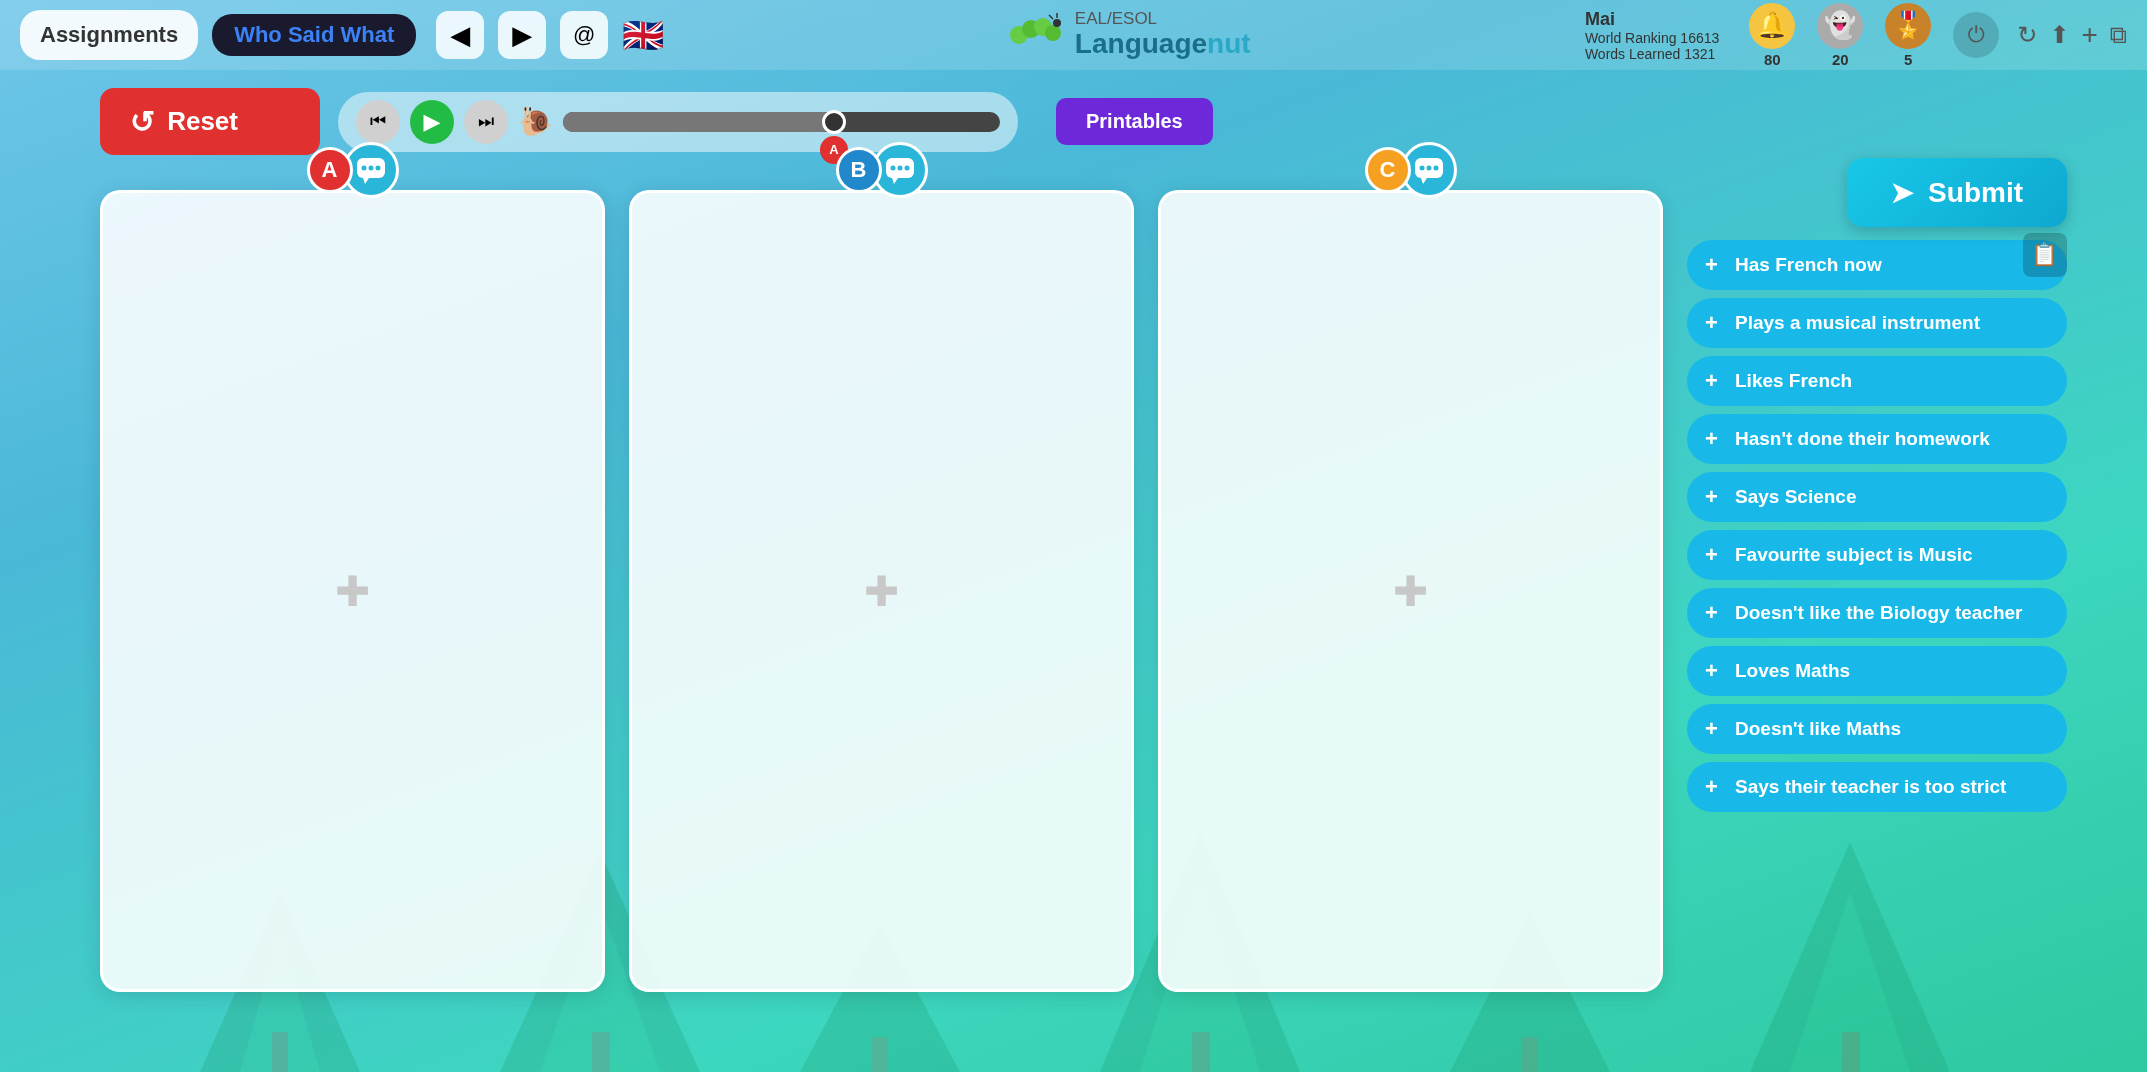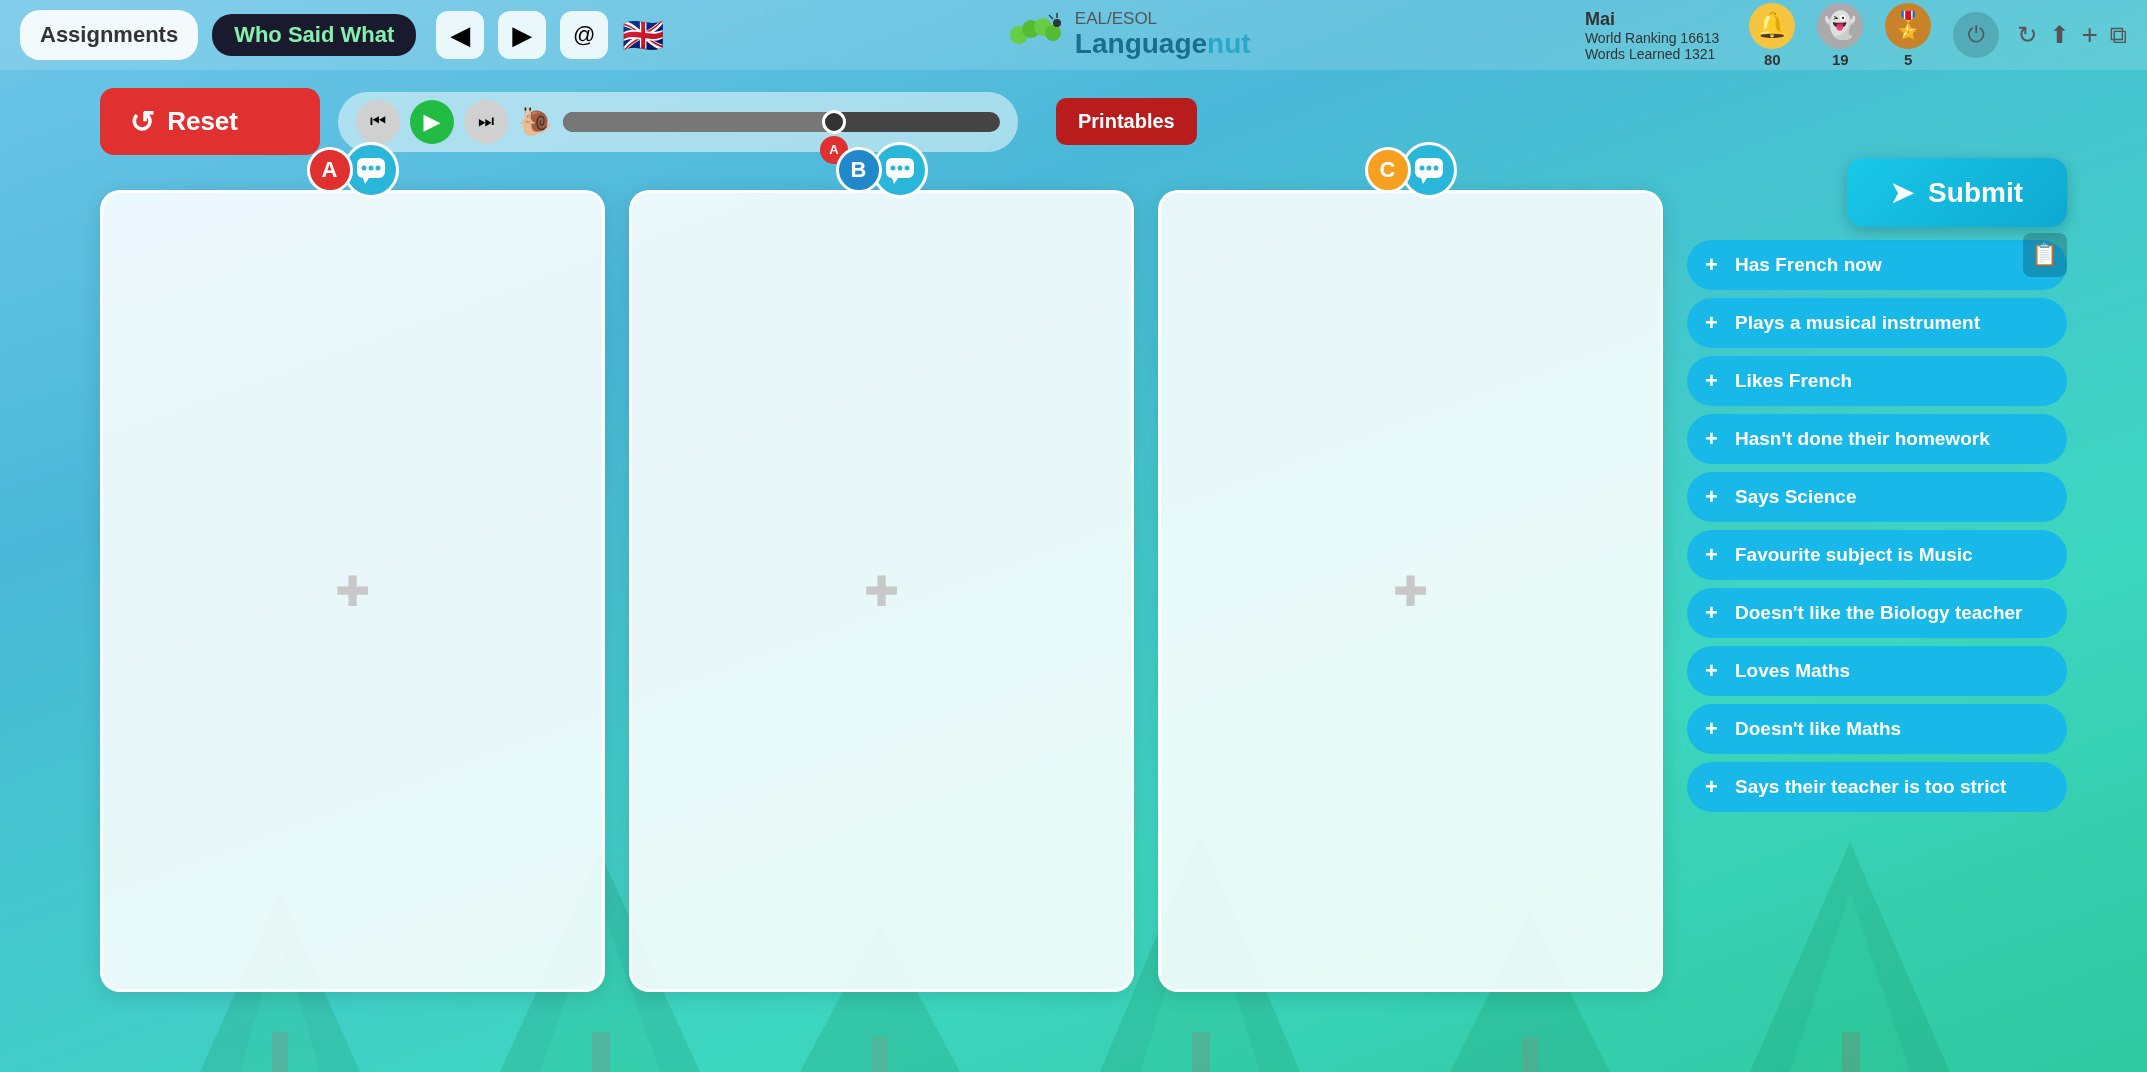--- a/index.html
+++ b/index.html
@@ -39,21 +39,21 @@
       margin-right: 14px;
     }
 
     .who-said-what-btn {
       background: #1a1a2e;
       border: none;
       border-radius: 20px;
       padding: 8px 22px;
       font-size: 22px;
       font-weight: 600;
-      color: #86efac;
+      color: #3b82f6;
       cursor: pointer;
       margin-right: 20px;
     }
 
     .logo-area {
       display: flex;
       align-items: center;
       margin: 0 auto;
       gap: 12px;
     }
@@ -140,25 +140,25 @@
       background: #22bb44;
       color: white;
       font-size: 22px;
     }
 
     .snail-icon {
       font-size: 28px;
     }
 
     .printables-btn {
-      background: #b91c1c;
+      background: #6d28d9;
       color: white;
       border: none;
       border-radius: 10px;
-      padding: 12px 22px;
+      padding: 12px 30px;
       font-size: 20px;
       font-weight: 600;
       cursor: pointer;
       margin-left: auto;
     }
 
     
     .main-area {
       position: absolute;
       top: 160px;
@@ -398,21 +398,21 @@
     <span style="font-size:14px;">Words Learned 1321</span>
   </div>
 
   <div style="display:flex;align-items:center;gap:22px;margin-left:30px;">
     <div style="display:flex;flex-direction:column;align-items:center;gap:2px;">
       <div style="width:46px;height:46px;background:#f5c542;border-radius:50%;display:flex;align-items:center;justify-content:center;font-size:26px;">🔔</div>
       <span style="font-size:15px;font-weight:700;color:#333;">80</span>
     </div>
     <div style="display:flex;flex-direction:column;align-items:center;gap:2px;">
       <div style="width:46px;height:46px;background:#aaa;border-radius:50%;display:flex;align-items:center;justify-content:center;font-size:26px;">👻</div>
-      <span style="font-size:15px;font-weight:700;color:#333;">19</span>
+      <span style="font-size:15px;font-weight:700;color:#333;">20</span>
     </div>
     <div style="display:flex;flex-direction:column;align-items:center;gap:2px;">
       <div style="width:46px;height:46px;background:#c8822a;border-radius:50%;display:flex;align-items:center;justify-content:center;font-size:26px;">🎖️</div>
       <span style="font-size:15px;font-weight:700;color:#333;">5</span>
     </div>
     <button class="power-btn">⏻</button>
   </div>
 
   <div style="display:flex;align-items:center;gap:12px;margin-left:18px;">
     <div style="font-size:24px;cursor:pointer;color:#555;">↻</div>

